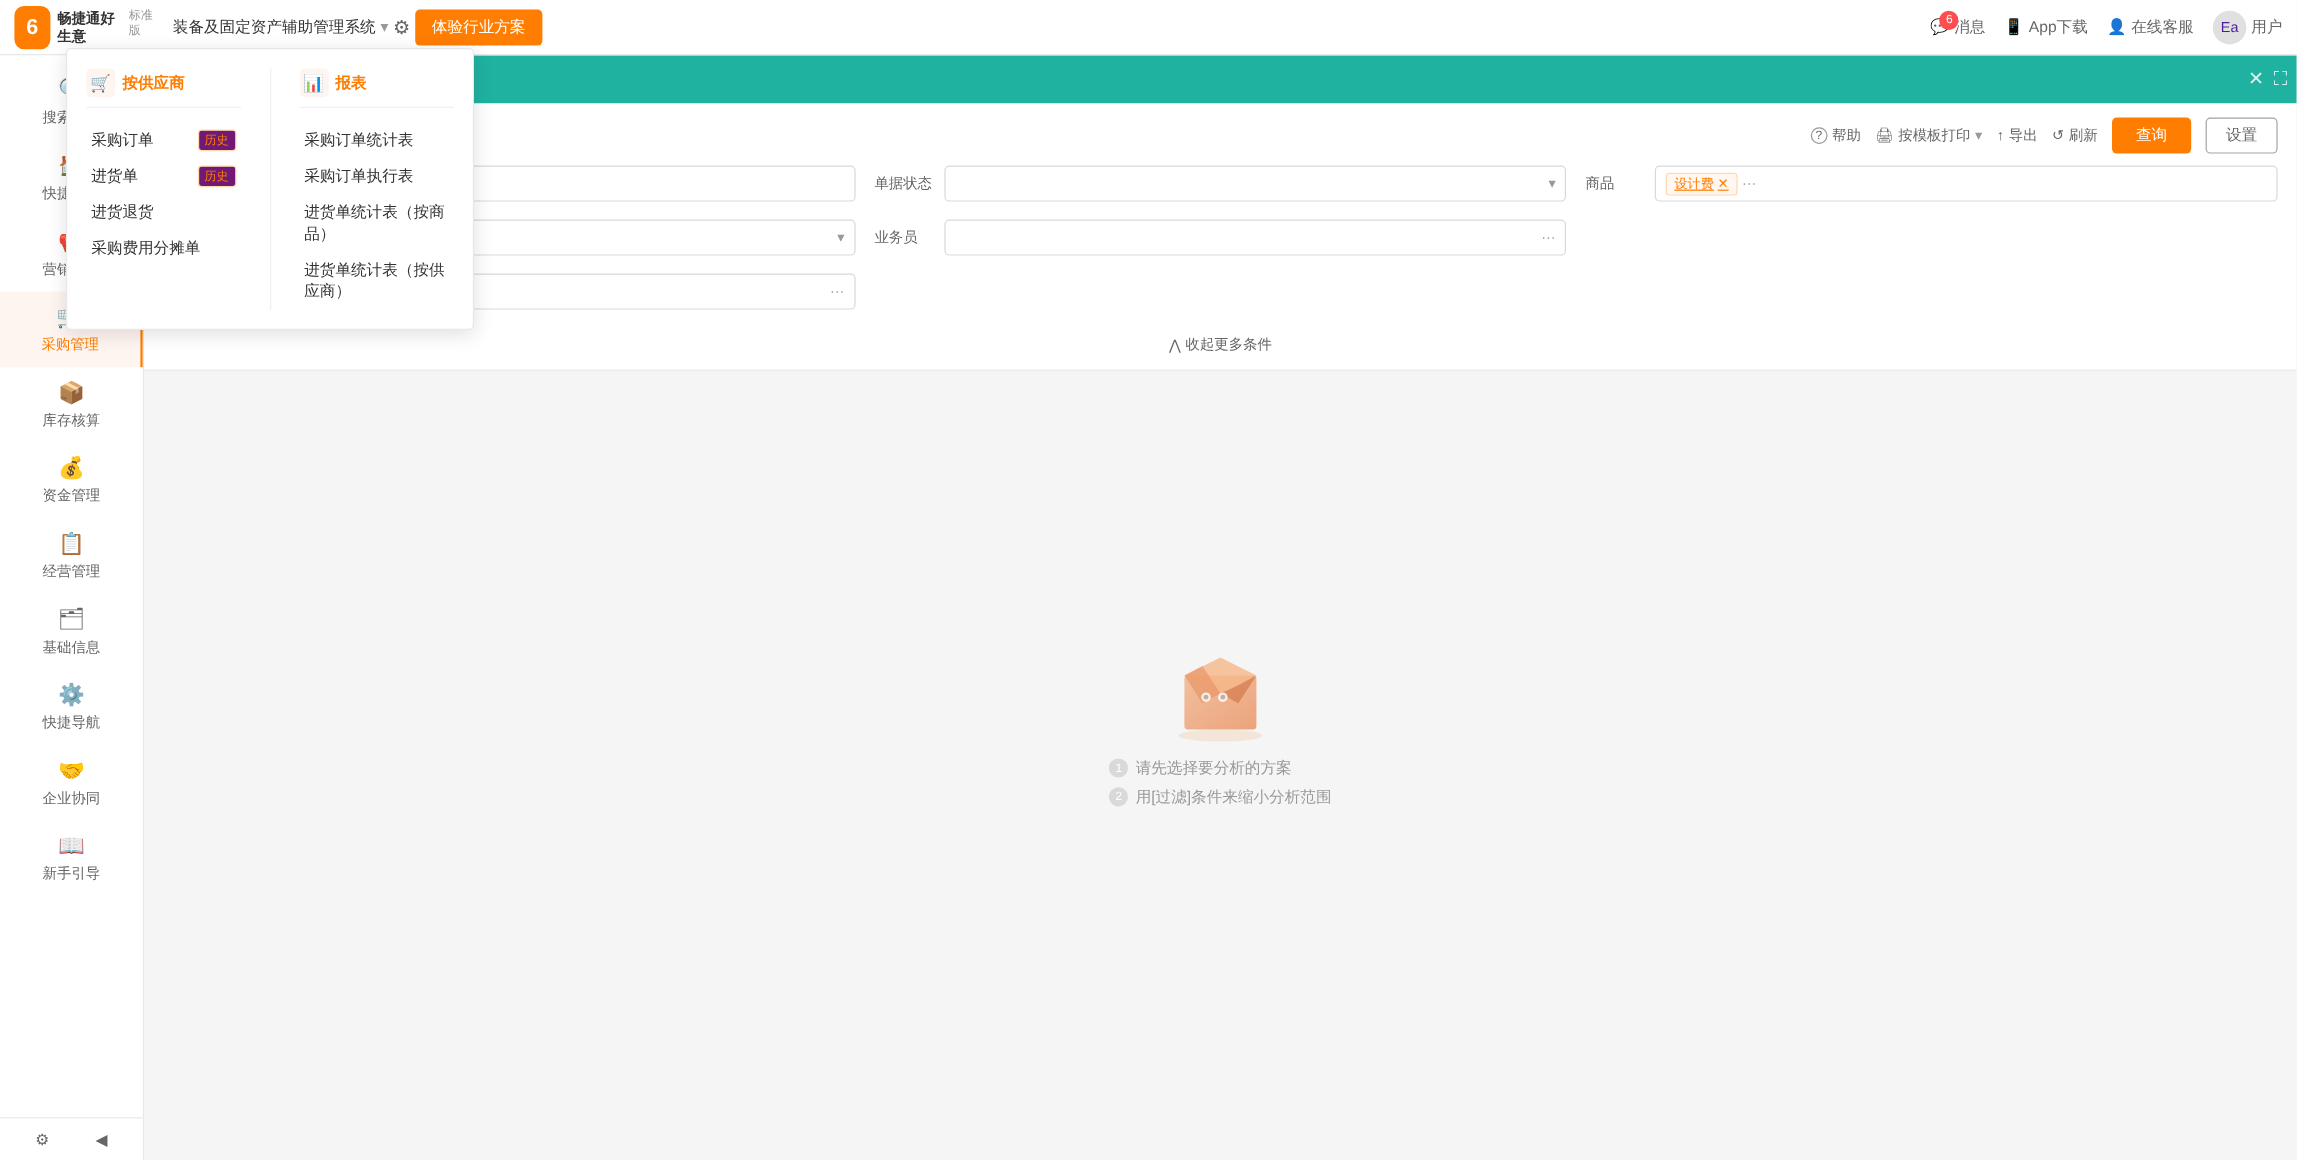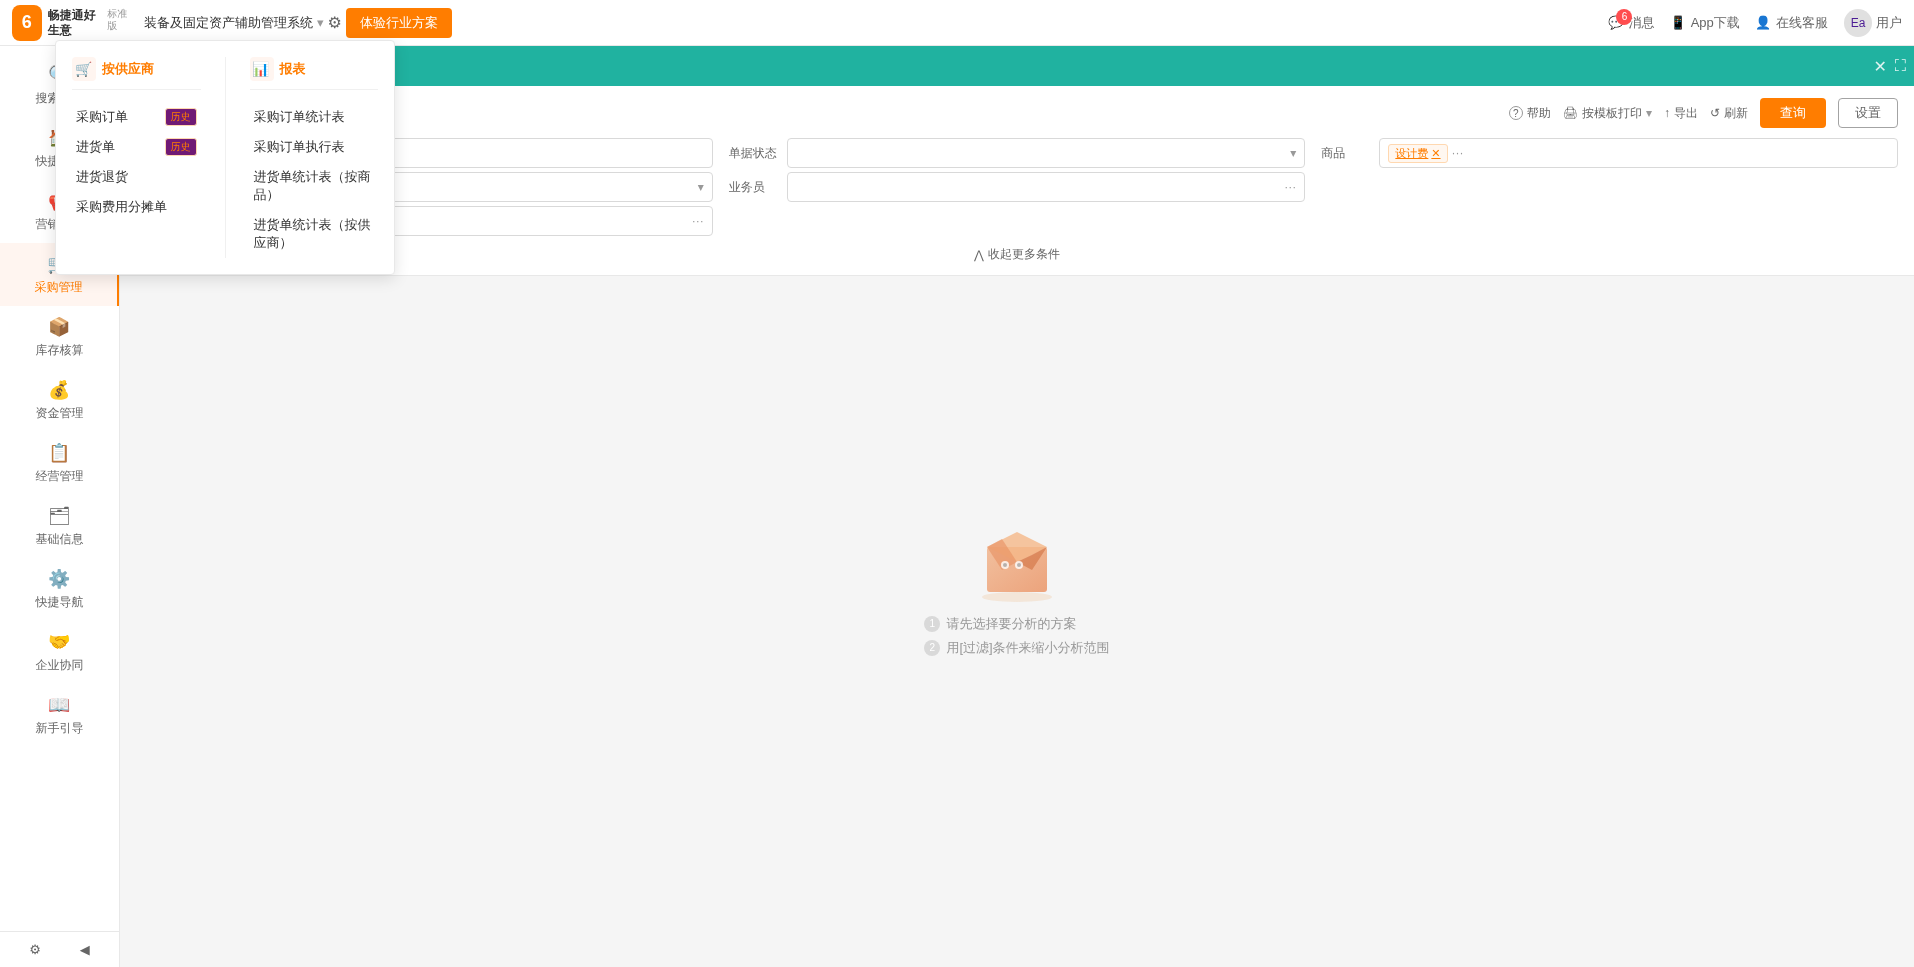--- a/index.html
+++ b/index.html
@@ -249,21 +249,21 @@
       border: 1px solid #a3a3a3;
       padding: 5px 16px;
       border-radius: 4px;
       cursor: pointer;
       font-size: 13px;
     }
     .filter-row {
       display: flex;
       align-items: center;
       gap: 16px;
-      margin-bottom: 4px;
+      margin-bottom: 15px;
       flex-wrap: wrap;
     }
     .filter-item {
       display: flex;
       align-items: center;
       gap: 8px;
       flex: 1;
       min-width: 200px;
     }
     .filter-label {

